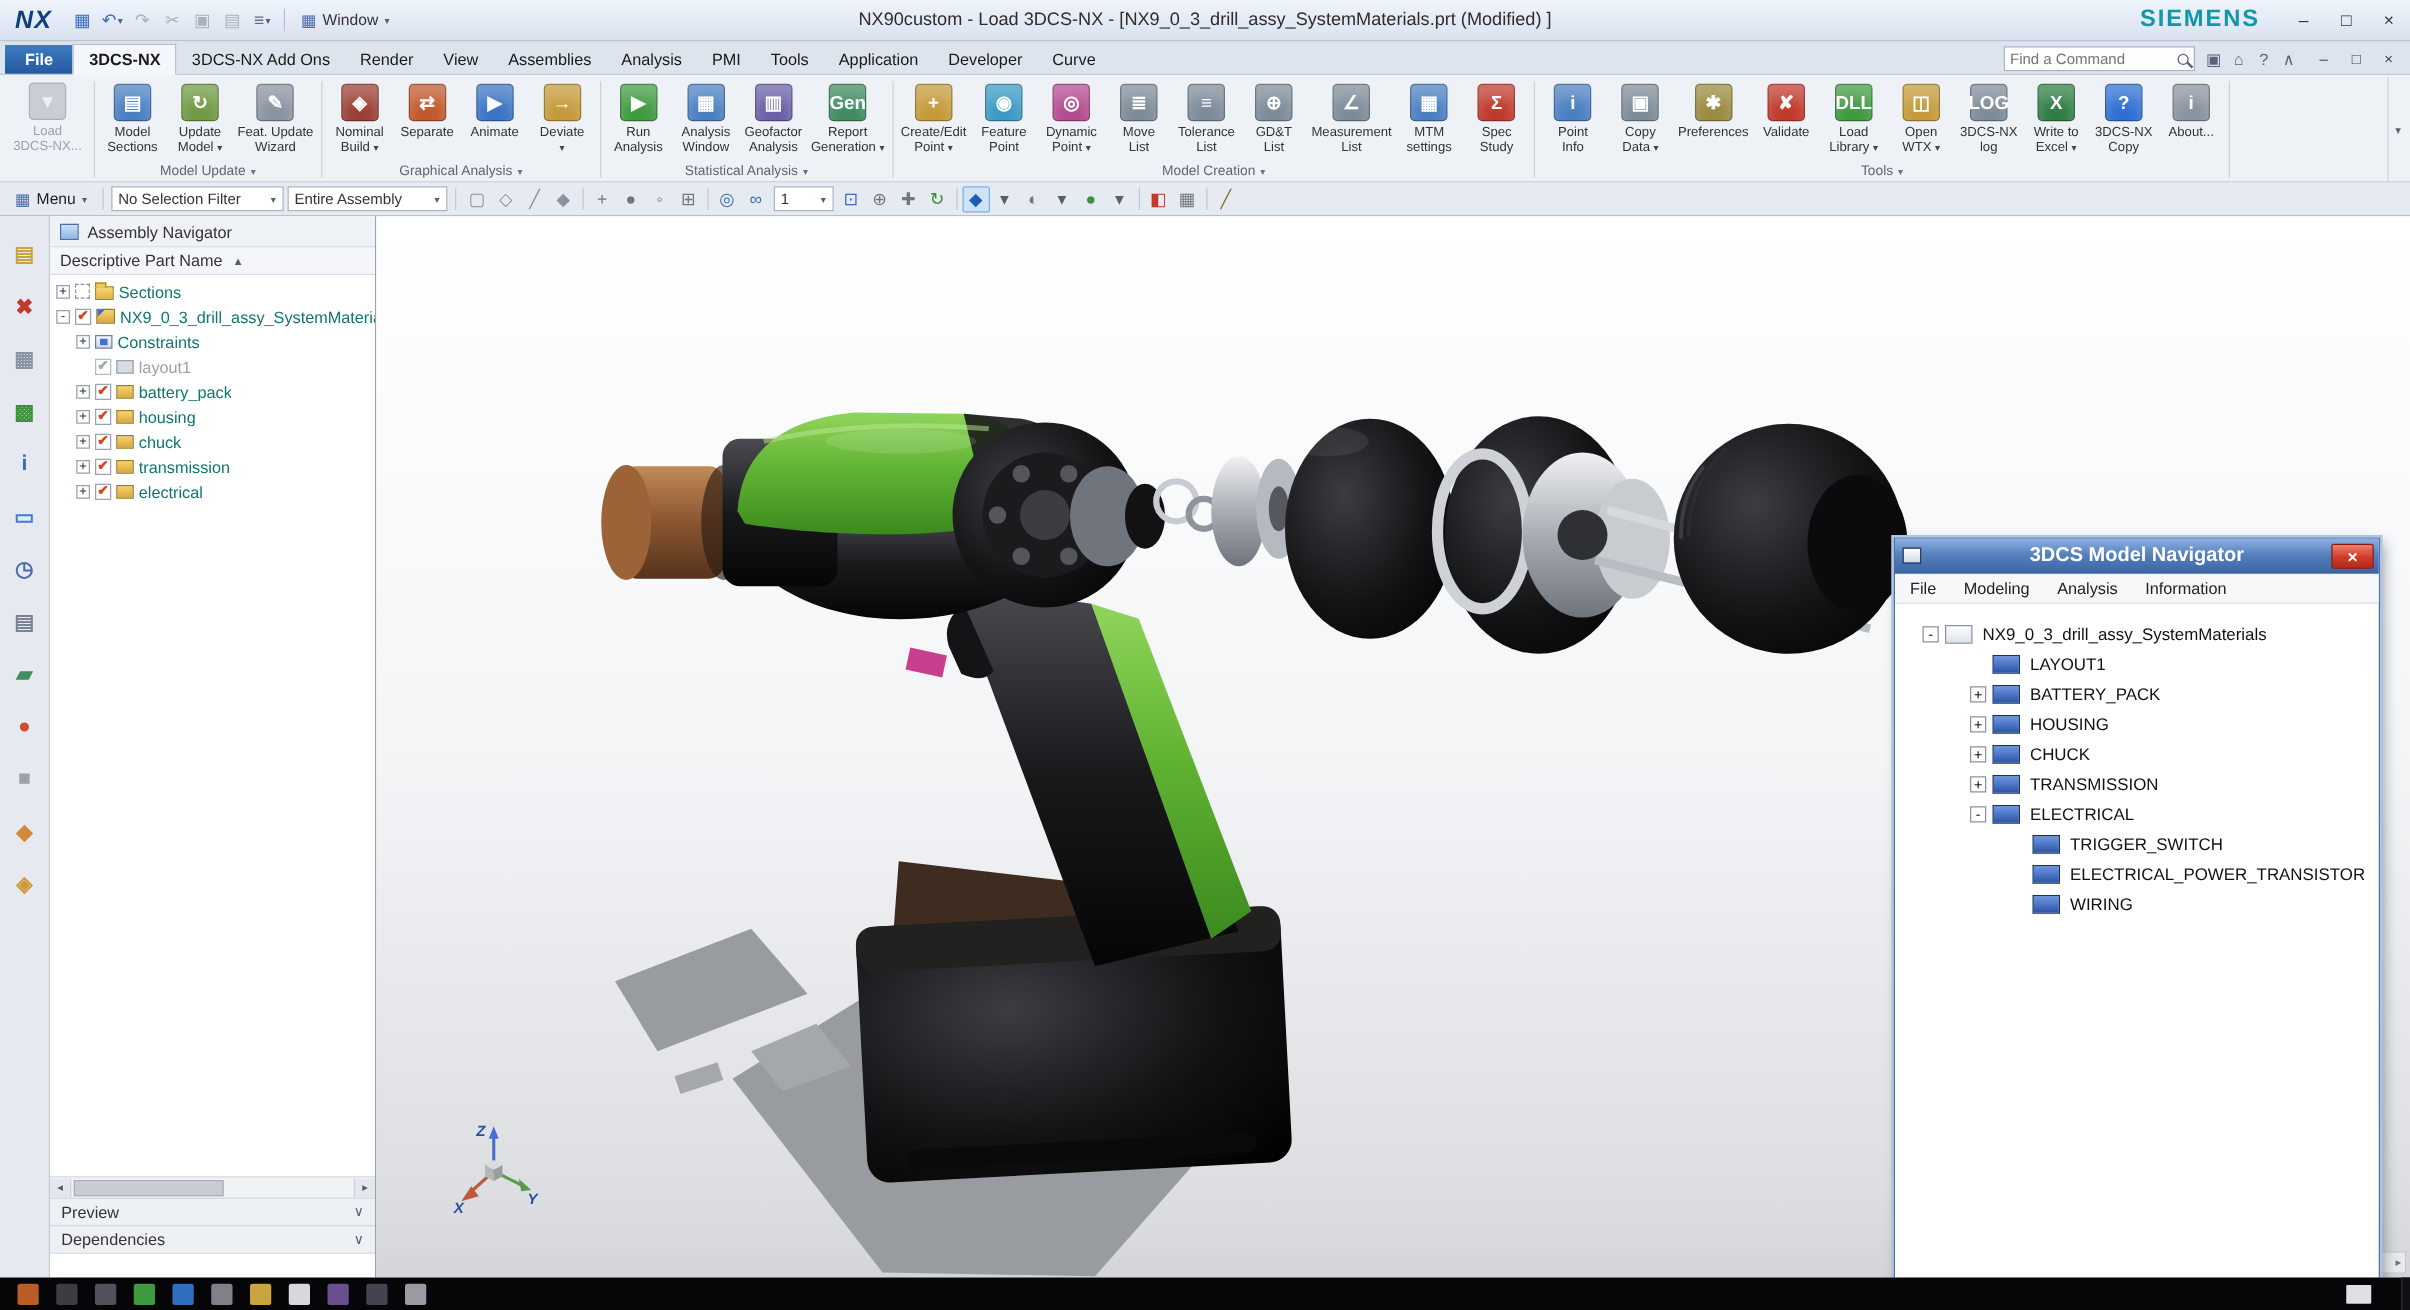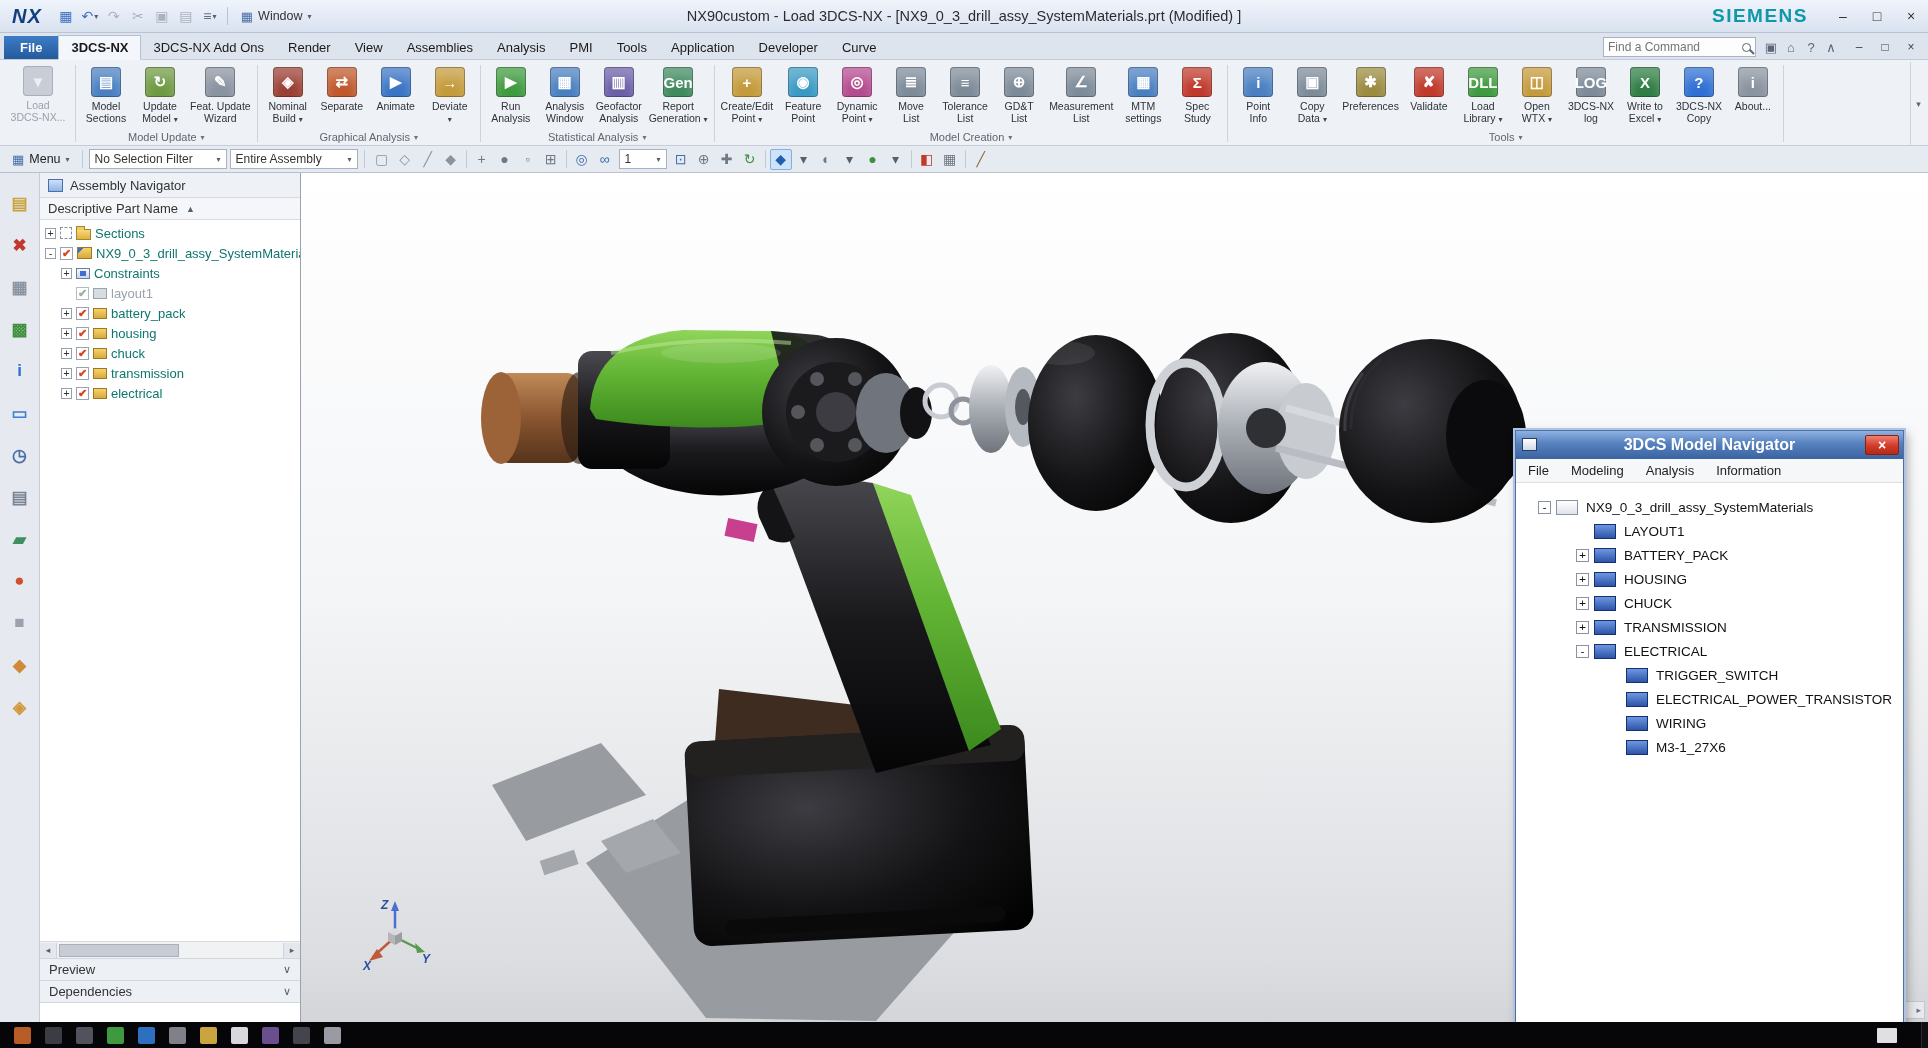--- a/index.html
+++ b/index.html
@@ -1039,26 +1039,20 @@
             </div>
 
 
             <div class="mrow l2">
 
               <span class="mexp blank"></span>
               <span class="mico"></span>
               <span>WIRING</span>
             </div>
 
-            <div class="mrow l2">
-
-              <span class="mexp blank"></span>
-              <span class="mico"></span>
-              <span>M3-1_27X6</span>
-            </div>
           </div>
       </div>
 
     </div>
   </div>
 
   <div class="taskbar">
     <div style="display:flex;gap:14px;align-items:center">
 
         <span class="task-ic" style="background: rgb(184, 92, 40);"></span>

